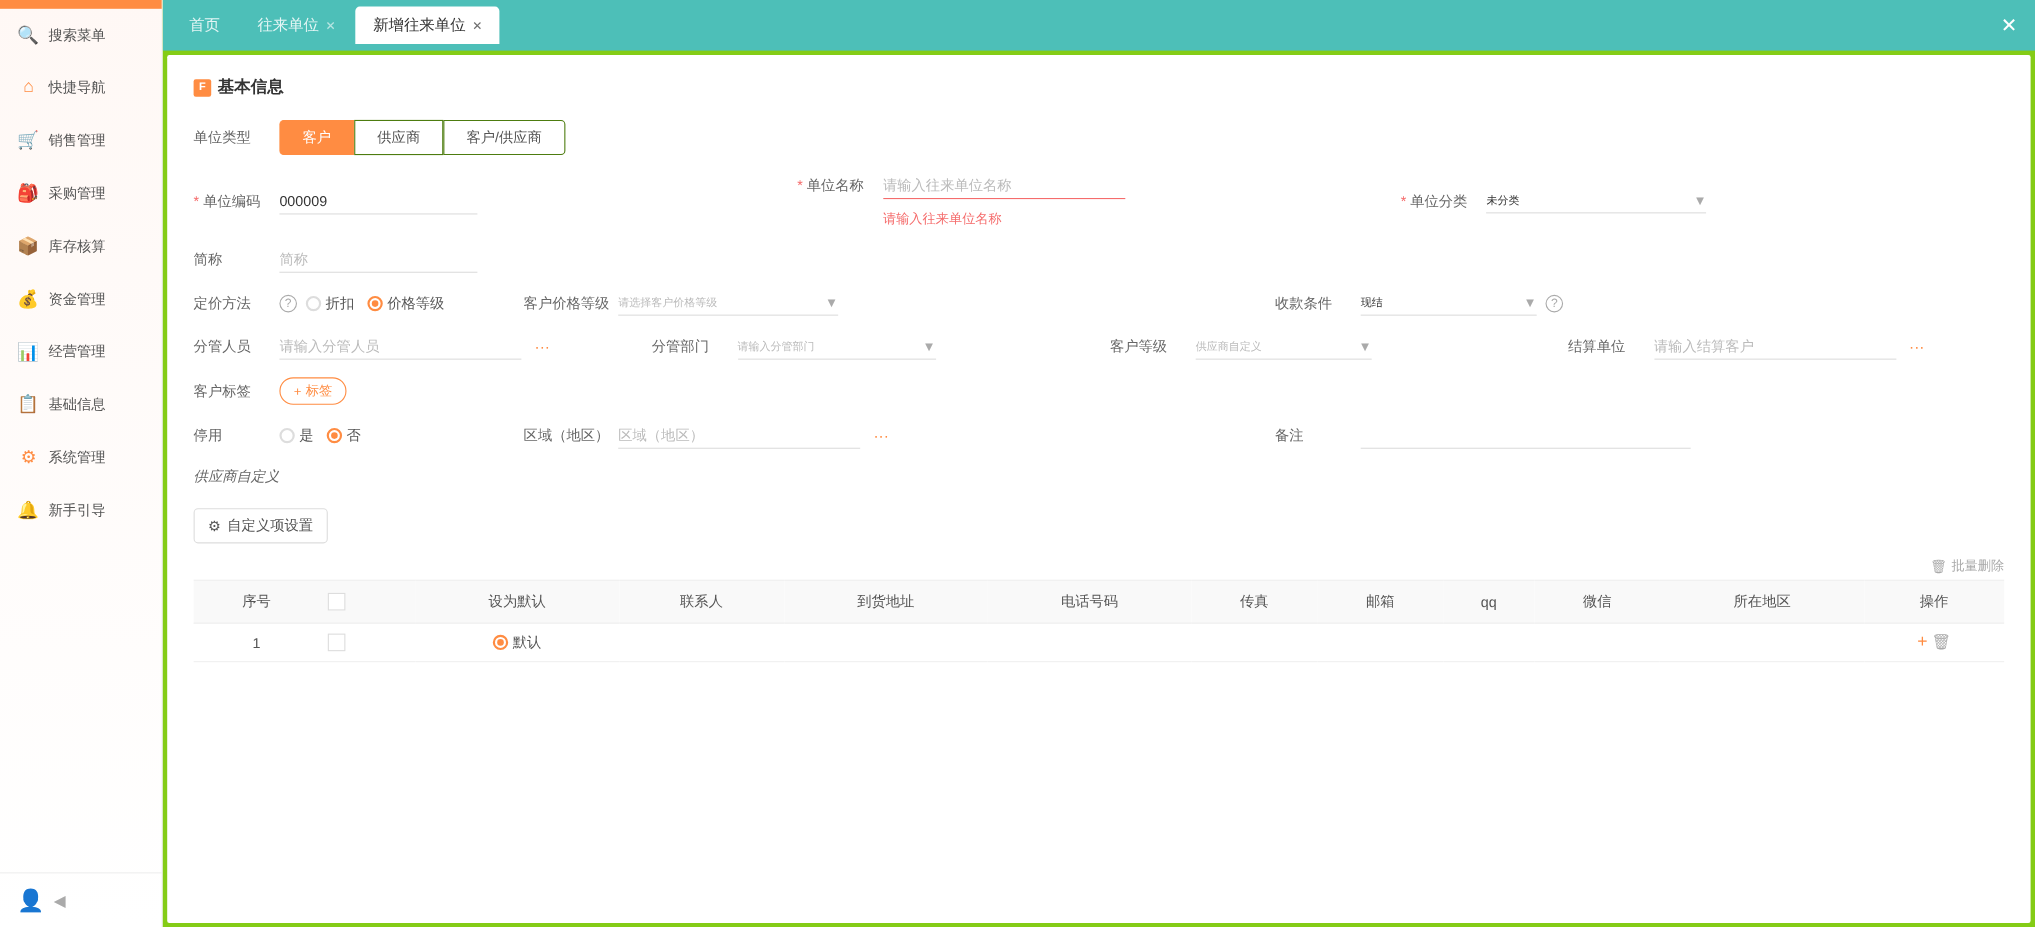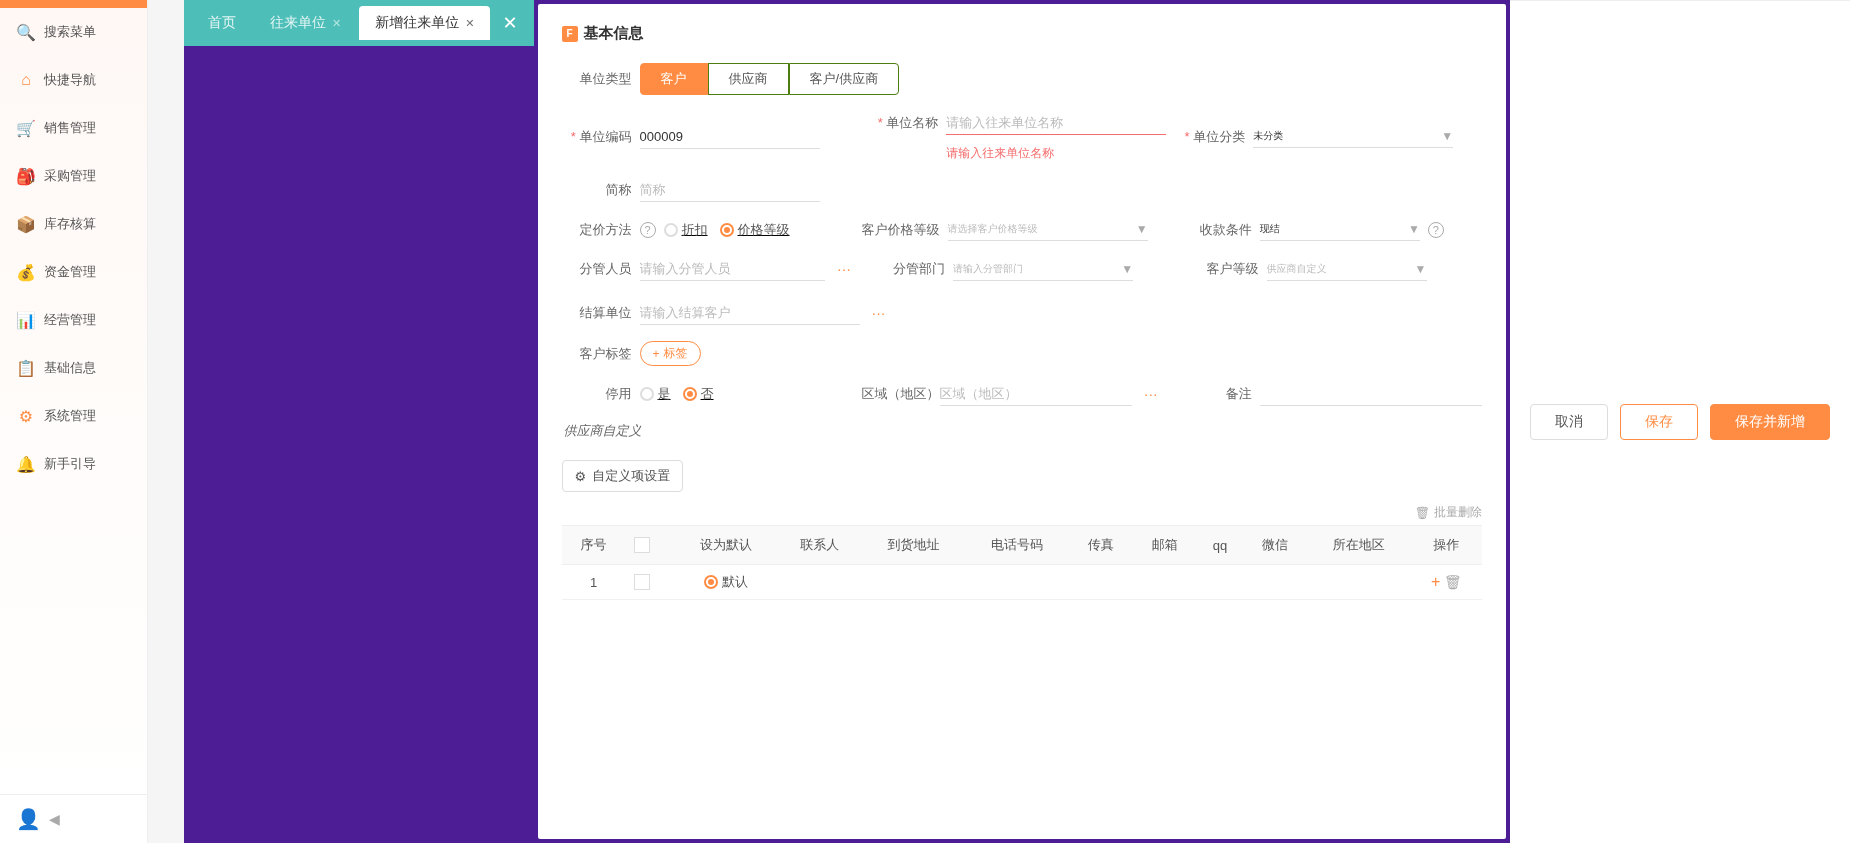--- a/index.html
+++ b/index.html
@@ -34,24 +34,23 @@
       align-items: center;
       padding: 12px 16px;
       gap: 8px;
       border-top: 1px solid #eee;
     }
 
     
     .main {
       flex: 1;
       display: flex;
-      flex-direction: row;
+      flex-direction: column;
       overflow: hidden;
-      background: #4c1d95;
-      margin-left: 36px;
+      background: #84cc16;
     }
 
     
     .tab-bar {
       display: flex;
       align-items: center;
       background: #4dbfb8;
       height: 46px;
       padding: 0 8px;
       gap: 2px;
@@ -126,21 +125,20 @@
       gap: 8px;
       flex: 1;
       min-width: 280px;
     }
 
     .form-label {
       color: #666;
       font-size: 13px;
       white-space: nowrap;
       min-width: 70px;
-      text-align: right;
     }
     .form-label.required::before {
       content: '* ';
       color: #f56c6c;
     }
 
     .form-input {
       border: none;
       border-bottom: 1px solid #ddd;
       padding: 4px 0;
@@ -190,21 +188,20 @@
     }
     .form-select .select-text { flex: 1; color: #bbb; font-size: 10px; }
     .form-select .select-text.has-value { color: #333; }
     .form-select .chevron { color: #aaa; font-size: 12px; }
 
     
     .radio-group {
       display: flex;
       align-items: center;
       gap: 12px;
-      text-decoration: underline;
     }
     .radio-item {
       display: flex;
       align-items: center;
       gap: 4px;
       cursor: pointer;
       font-size: 13px;
       color: #555;
     }
     .radio-circle {
@@ -646,18 +643,13 @@
           <td></td>
           <td>
             <span class="icon-add-row">+</span>
             <span class="icon-del-row">🗑</span>
           </td>
         </tr>
       </tbody>
     </table>
   </div>
 
-  <div class="action-bar">
-    <button class="btn-cancel">取消</button>
-    <button class="btn-save">保存</button>
-    <button class="btn-save-new">保存并新增</button>
-  </div>
 </div>
 
 </body></html>

